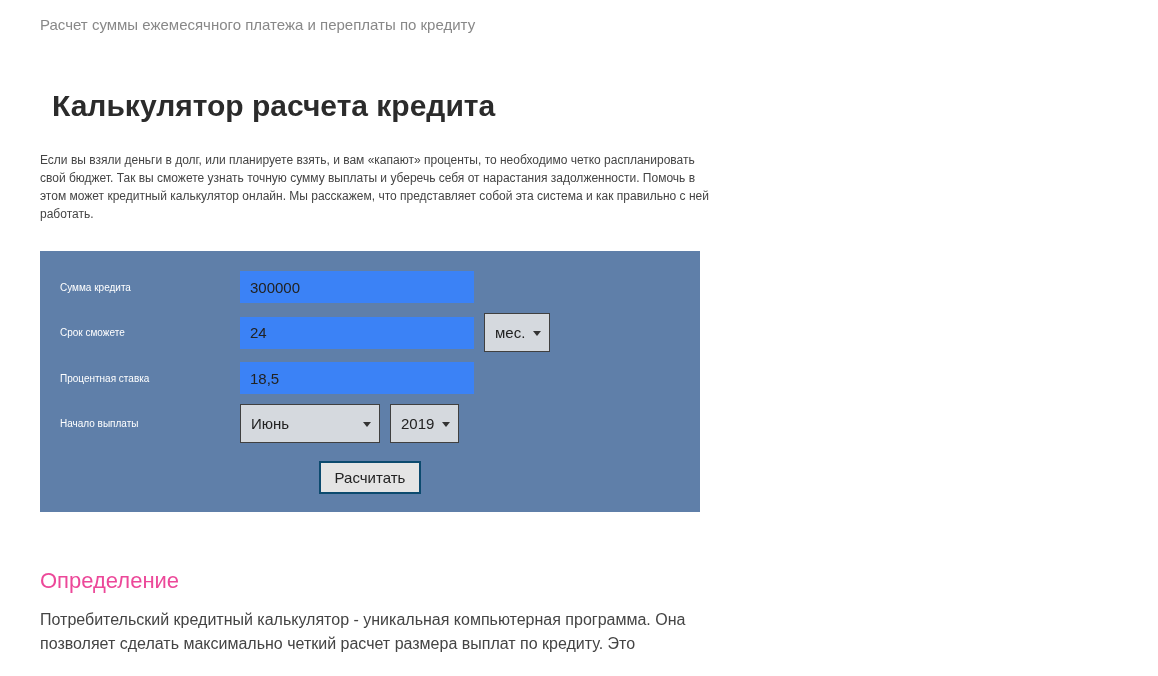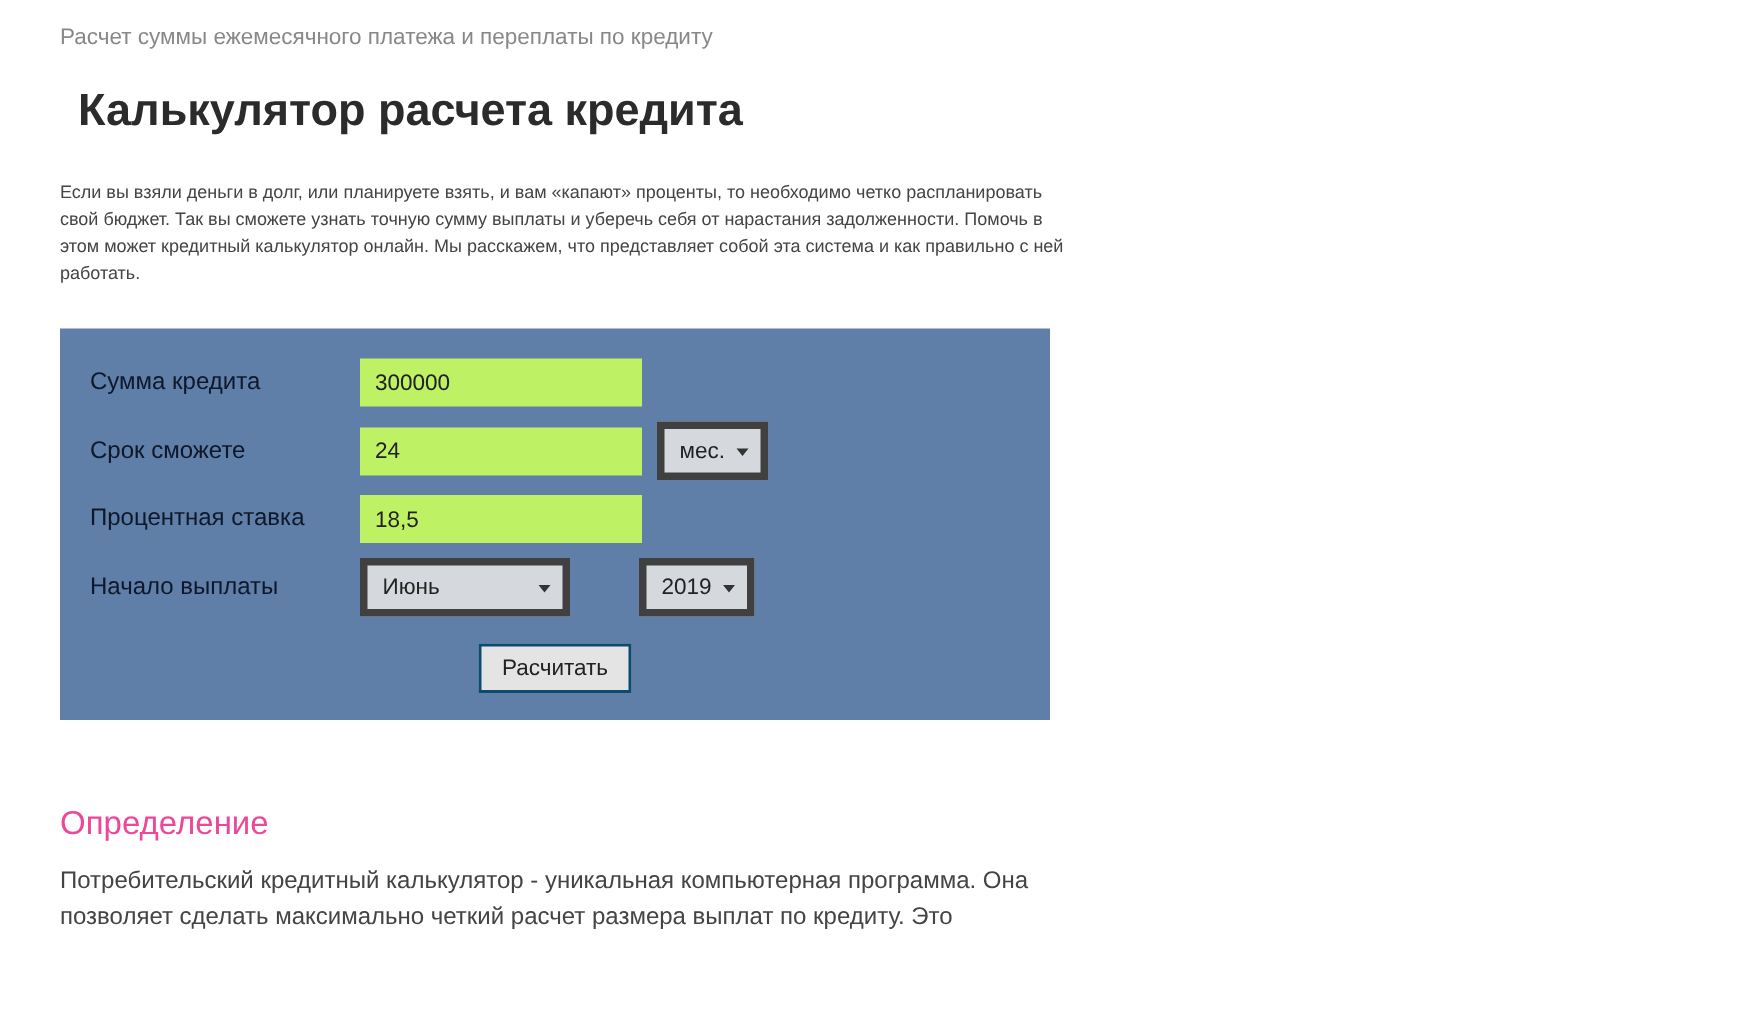--- a/index.html
+++ b/index.html
@@ -11,21 +11,21 @@
     height: 676px;
     overflow: hidden;
   }
   .page {
     padding: 0 40px;
   }
   .subtitle {
     color: #888888;
     font-size: 15px;
     margin-top: 16px;
-    margin-bottom: 24px;
+    margin-bottom: 56px;
   }
   h1.title {
     font-size: 30px;
     font-weight: 700;
     color: #2b2b2b;
     margin-bottom: 28px;
     margin-left: 12px;
   }
   .intro {
     font-size: 12px;
@@ -40,64 +40,64 @@
     padding: 20px 20px 18px 20px;
     color: #ffffff;
   }
   .row {
     display: flex;
     align-items: center;
     margin-bottom: 10px;
   }
   .row-label {
     width: 180px;
-    font-size: 16px;
-    color: #0f172a;
+    font-size: 10px;
+    color: #ffffff;
   }
   .cell-inputs {
     display: flex;
     align-items: center;
     gap: 10px;
   }
   input.txt {
-    background: #bef264;
+    background: #3b82f6;
     border: none;
     height: 32px;
-    width: 188px;
+    width: 234px;
     padding: 0 10px;
     font-size: 15px;
     color: #222222;
     outline: none;
   }
   .sel {
     position: relative;
     display: inline-flex;
     align-items: center;
     background: #d5d9de;
-    border: 5px solid #404040;
+    border: 1px solid #404040;
     height: 39px;
     padding: 0 24px 0 10px;
     font-size: 15px;
     color: #222222;
     cursor: pointer;
   }
   .sel .caret {
     position: absolute;
     right: 8px;
     top: 50%;
     transform: translateY(-40%);
     width: 0;
     height: 0;
     border-left: 4px solid transparent;
     border-right: 4px solid transparent;
     border-top: 5px solid #333333;
   }
   .sel.unit { min-width: 50px; }
   .sel.month { width: 140px; }
-  .sel.year { min-width: 50px; margin-left: 36px; }
+  .sel.year { min-width: 50px; }
   .submit-row {
     text-align: center;
     margin-top: 18px;
   }
   button.submit {
     background: #e4e4e4;
     border: 2px solid #0c4a6e;
     padding: 6px 14px;
     font-size: 15px;
     color: #222222;

